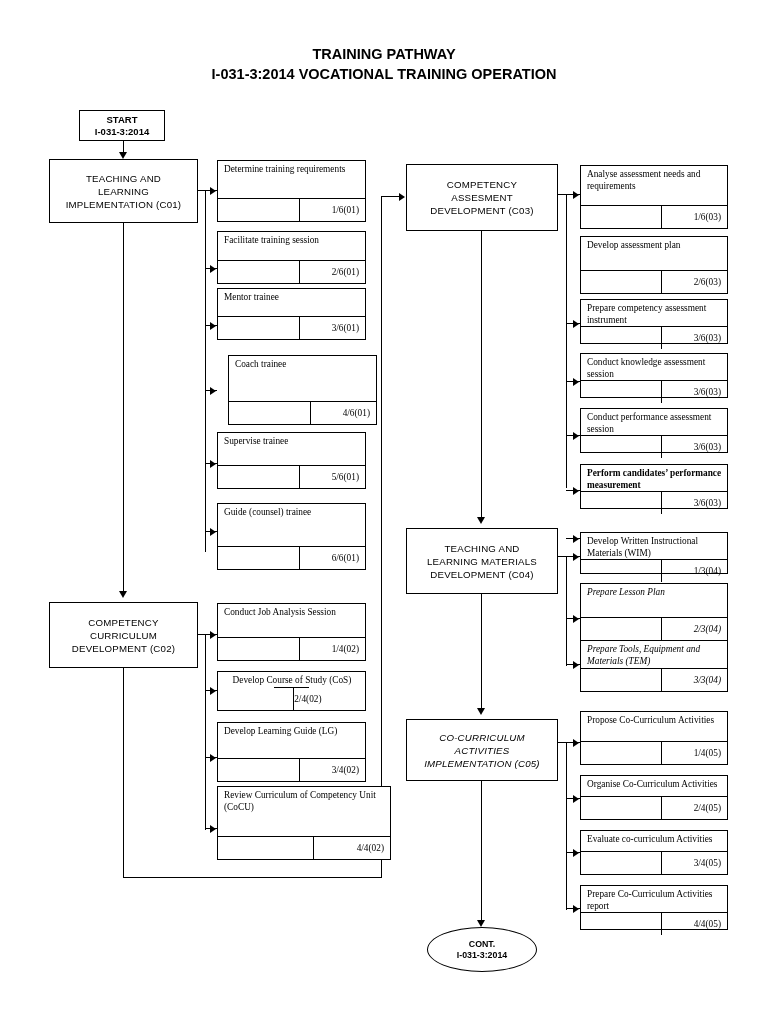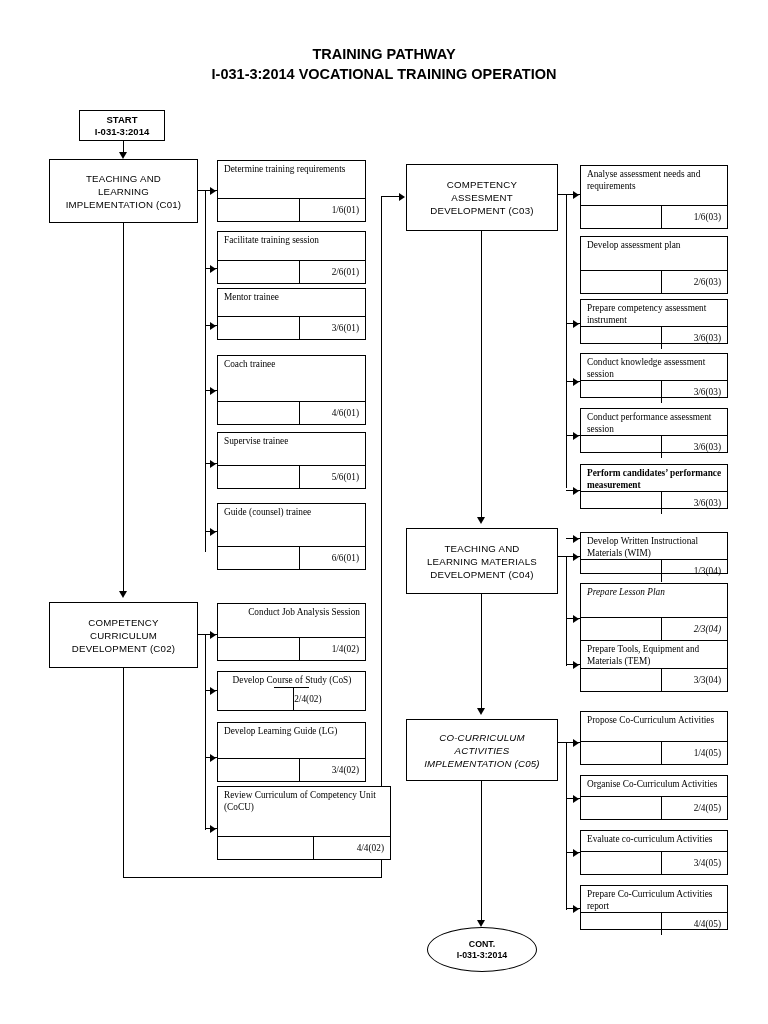--- a/index.html
+++ b/index.html
@@ -150,21 +150,21 @@
       <div class="abs arr-r" style="left: 210px; top: 264.6px;"></div>
       <div class="abs task" style="left: 217px; top: 288px; width: 149px; height: 52px;">
         <div class="t-title">Mentor trainee</div>
         <div class="t-foot">
           <div class="c-left"></div>
           <div class="c-right">3/6(01)</div>
         </div>
       </div>
       <div class="abs ln-h" style="left: 205px; top: 325px; width: 12px;"></div>
       <div class="abs arr-r" style="left: 210px; top: 321.6px;"></div>
-      <div class="abs task" style="left: 217px; top: 355px; width: 149px; height: 70px;">
+      <div class="abs task" style="left: 228px; top: 355px; width: 149px; height: 70px;">
         <div class="t-title">Coach trainee</div>
         <div class="t-foot">
           <div class="c-left"></div>
           <div class="c-right">4/6(01)</div>
         </div>
       </div>
       <div class="abs ln-h" style="left: 205px; top: 390px; width: 12px;"></div>
       <div class="abs arr-r" style="left: 210px; top: 386.6px;"></div>
       <div class="abs task" style="left: 217px; top: 432px; width: 149px; height: 57px;">
         <div class="t-title">Supervise trainee</div>
@@ -177,21 +177,21 @@
       <div class="abs arr-r" style="left: 210px; top: 459.6px;"></div>
       <div class="abs task" style="left: 217px; top: 503px; width: 149px; height: 67px;">
         <div class="t-title">Guide (counsel) trainee</div>
         <div class="t-foot">
           <div class="c-left"></div>
           <div class="c-right">6/6(01)</div>
         </div>
       </div>
       <div class="abs ln-h" style="left: 205px; top: 531px; width: 12px;"></div>
       <div class="abs arr-r" style="left: 210px; top: 527.6px;"></div>
-      <div class="abs task" style="left: 217px; top: 603px; width: 149px; height: 58px; text-align: right;">
+      <div class="abs task" style="left: 217px; top: 603px; width: 149px; height: 58px;">
         <div class="t-title">Conduct Job Analysis Session</div>
         <div class="t-foot">
           <div class="c-left"></div>
           <div class="c-right">1/4(02)</div>
         </div>
       </div>
       <div class="abs ln-h" style="left: 205px; top: 634px; width: 12px;"></div>
       <div class="abs arr-r" style="left: 210px; top: 630.6px;"></div>
       <div class="abs task" style="left: 217px; top: 671px; width: 149px; height: 40px; align-items: center;">
         <div class="t-title">Develop Course of Study (CoS)</div>
@@ -285,21 +285,21 @@
       <div class="abs arr-r" style="left: 573px; top: 552.6px;"></div>
       <div class="abs task" style="left: 580px; top: 583px; width: 148px; height: 58px; font-style: italic;">
         <div class="t-title">Prepare Lesson Plan</div>
         <div class="t-foot">
           <div class="c-left"></div>
           <div class="c-right">2/3(04)</div>
         </div>
       </div>
       <div class="abs ln-h" style="left: 566px; top: 618px; width: 14px;"></div>
       <div class="abs arr-r" style="left: 573px; top: 614.6px;"></div>
-      <div class="abs task" style="left: 580px; top: 640px; width: 148px; height: 52px;">
+      <div class="abs task" style="left: 580px; top: 640px; width: 148px; height: 52px; font-style: italic;">
         <div class="t-title">Prepare Tools, Equipment and Materials (TEM)</div>
         <div class="t-foot">
           <div class="c-left"></div>
           <div class="c-right">3/3(04)</div>
         </div>
       </div>
       <div class="abs ln-h" style="left: 566px; top: 664px; width: 14px;"></div>
       <div class="abs arr-r" style="left: 573px; top: 660.6px;"></div>
       <div class="abs task" style="left: 580px; top: 711px; width: 148px; height: 54px;">
         <div class="t-title">Propose Co-Curriculum Activities</div>

